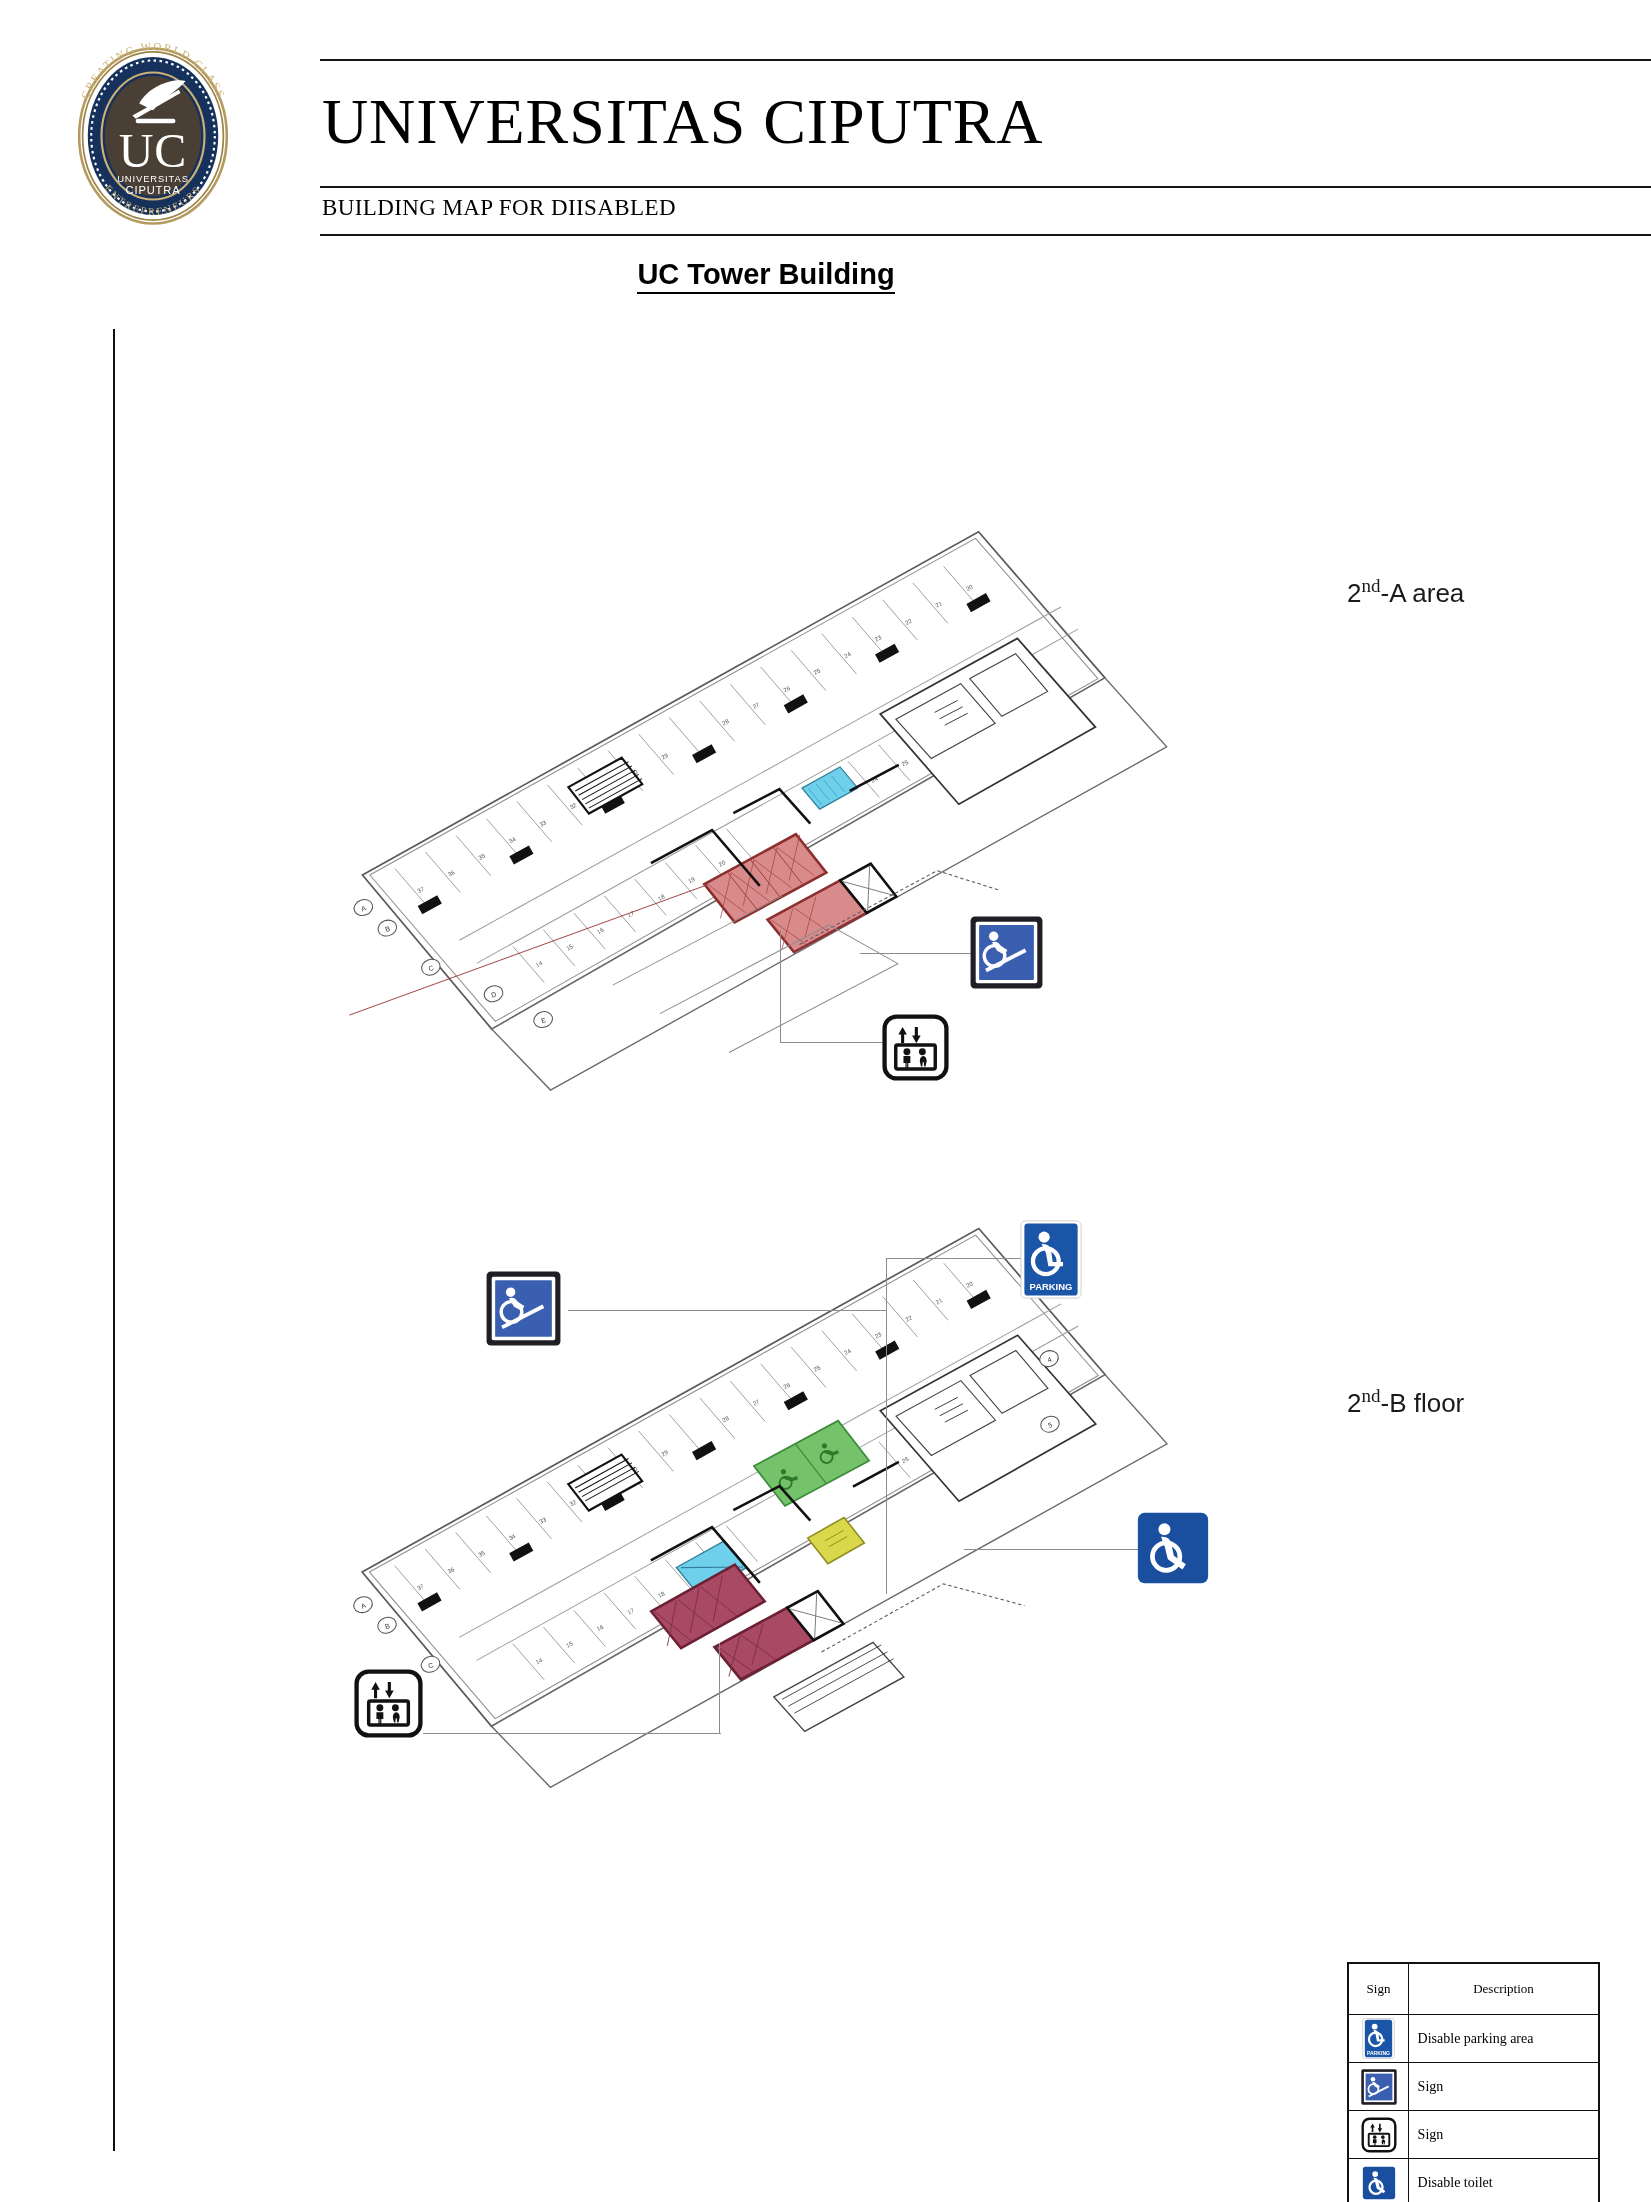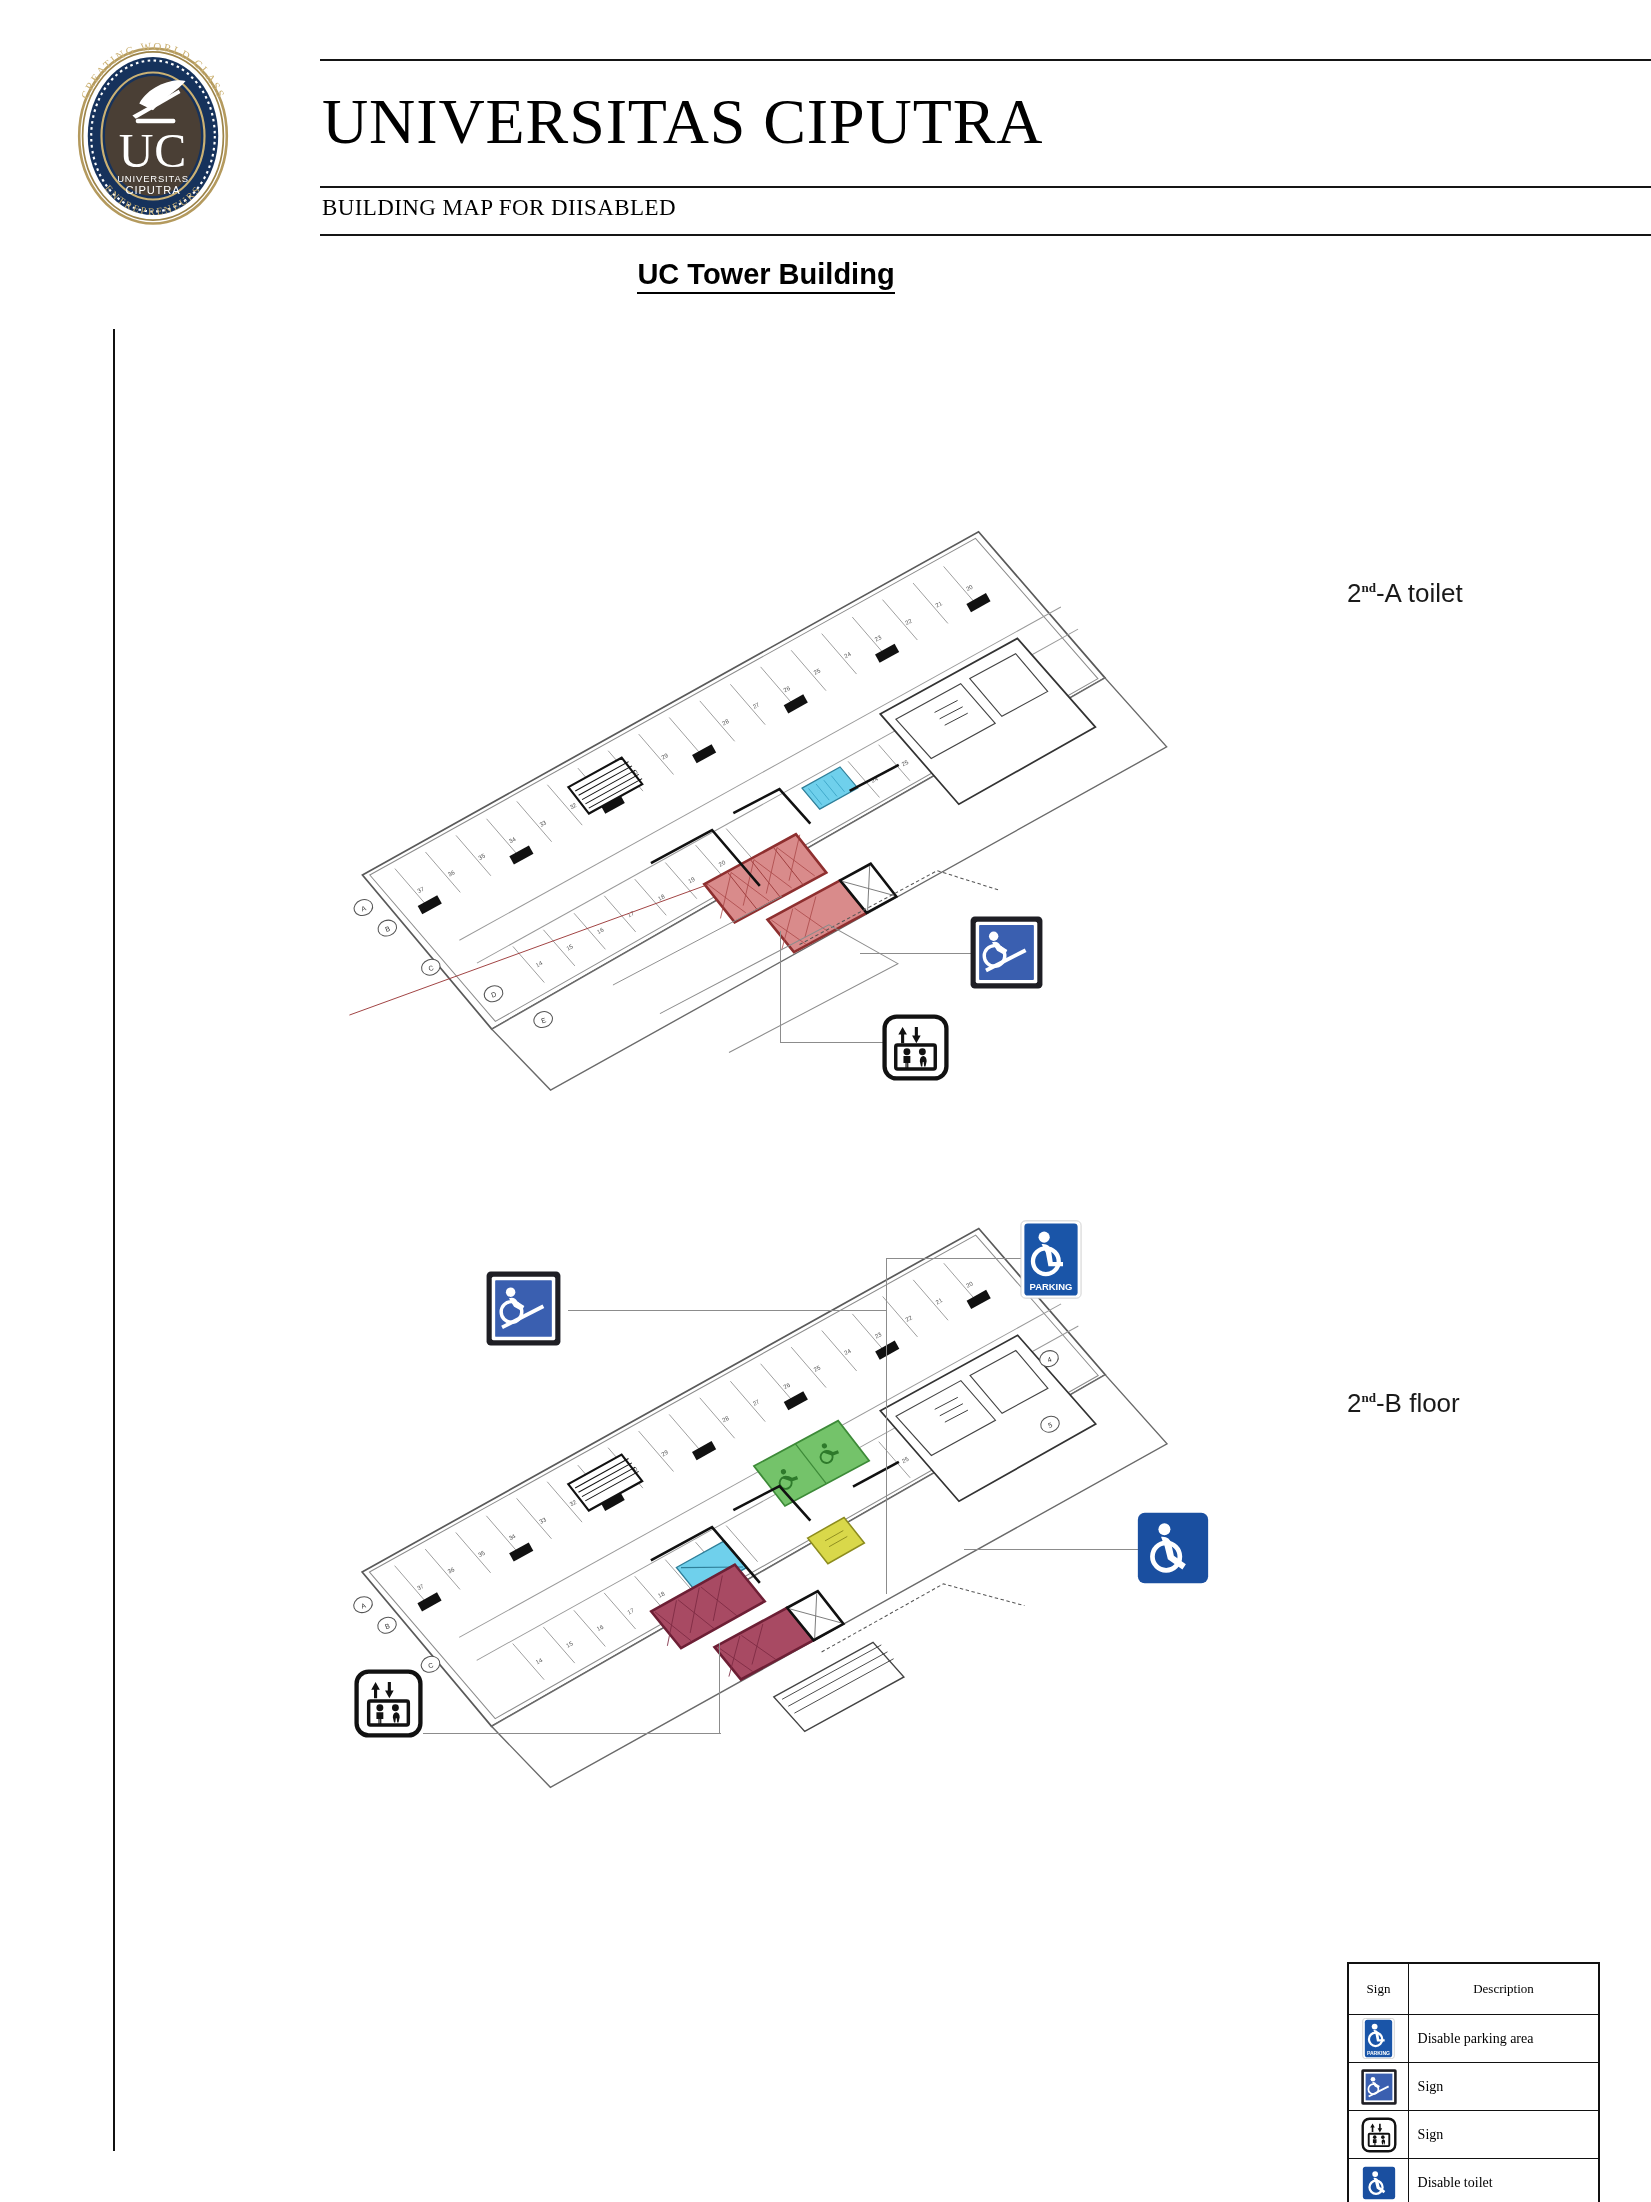--- a/index.html
+++ b/index.html
@@ -25,22 +25,22 @@
   #sheet-title span{font-family:"Liberation Sans",sans-serif;font-weight:bold;
     font-size:29px;border-bottom:2.6px solid #000;padding-bottom:1.7px;}
 
   
   #page-rule{position:absolute;left:113px;top:329px;width:0;height:1822px;
     border-left:2.6px solid #111;}
 
   
   .floor-label{position:absolute;font-family:"Liberation Sans",sans-serif;
     font-size:26px;color:#1a1a1a;white-space:nowrap;}
-  .floor-label sup{font-family:"Liberation Serif",serif;font-size:13px;
-    vertical-align:super;line-height:0;font-weight:bold;}
+  .floor-label sup{font-family:"Liberation Serif",serif;font-size:19px;
+    vertical-align:super;line-height:0;}
 
   
   .plan{position:absolute;}
   .plan svg{display:block;overflow:visible;}
 
   
   .sign{position:absolute;}
   .sign svg{display:block;}
 
   
@@ -109,21 +109,21 @@
   <div id="subtitle">BUILDING MAP FOR DIISABLED</div>
 </div>
 
 <div id="sheet-title">
   <span>UC Tower Building</span>
 </div>
 
 <div id="page-rule"></div>
 
 <div class="floor-label" style="left:1347px;top:578px;">
-  <span>2</span><sup>nd</sup><span>-A toilet</span>
+  <span>2</span><sup>nd</sup><span>-A area</span>
 </div>
 
 <div class="plan" style="left:297px;top:529px;">
   <svg width="869" height="533" viewBox="0 0 1010 620">
     <g transform="translate(505,310) rotate(-20) translate(-505,-310)">
 
       <polygon points="70,250 880,120 960,330 150,470" fill="#ffffff" stroke="#5a5a5a" stroke-width="2"></polygon>
       <polygon points="78,253 874,126 952,328 157,463" fill="none" stroke="#8c8c8c" stroke-width="1.2"></polygon>
 
       <polygon points="150,470 960,330 1000,430 190,560" fill="#ffffff" stroke="#6a6a6a" stroke-width="1.6"></polygon>

